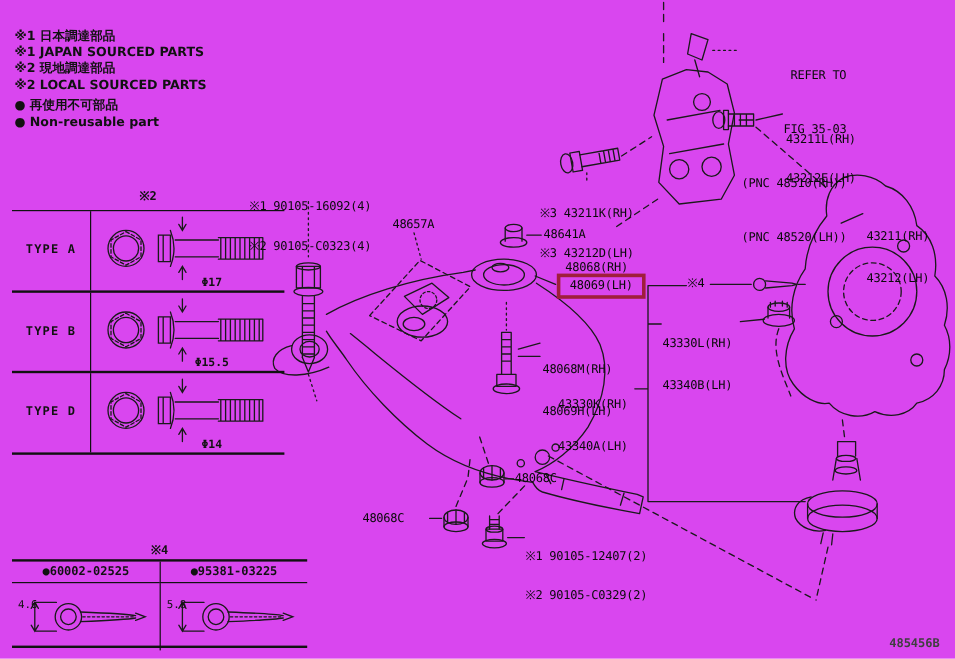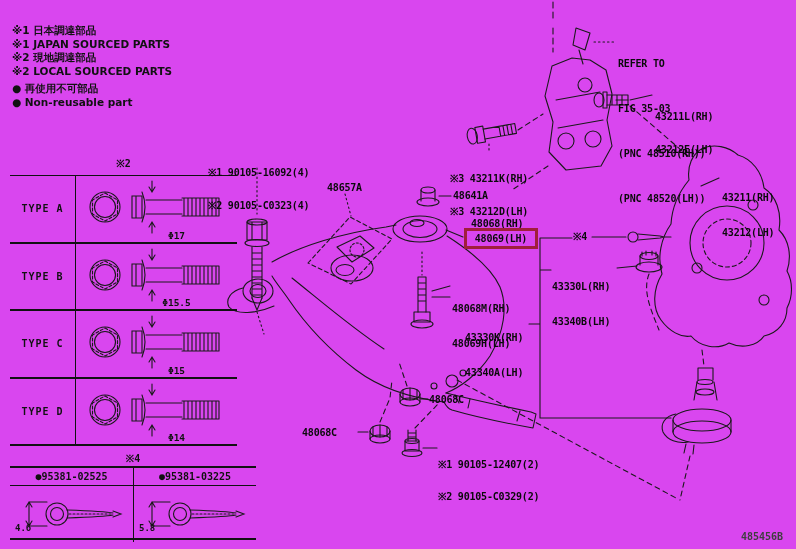--- a/index.html
+++ b/index.html
@@ -2,41 +2,41 @@
 <html style="--hl: #A01E3C;"><head>
 <meta charset="utf-8">
 <style>
   :root { --hl:#A01E3C; --ink:#1a1a1a; }
   html,body{margin:0;padding:0;background:#fff;}
   .stage{position:relative;width:796px;height:549px;background:#d946ef;overflow:hidden;
          font-family:"DejaVu Sans Mono","Liberation Mono",monospace;color:#111;}
   .art{position:absolute;left:0;top:0;}
   .art path,.art circle,.art ellipse,.art rect{fill:none;stroke:var(--ink);stroke-width:1.1;
         stroke-linecap:round;stroke-linejoin:round;}
-  .callout{position:absolute;font-weight:bold;font-size:10px;line-height:11px;
-           white-space:pre;color:#0a0a0a;letter-spacing:-0.2px;}
+  .callout{position:absolute;font-weight:normal;font-size:10px;line-height:11px;
+           white-space:pre;color:#0a0a0a;letter-spacing:-0.2px;text-align:right;}
   .legend{position:absolute;left:12px;top:24px;font-size:10.5px;font-weight:bold;
           line-height:13.5px;font-family:"DejaVu Sans","Liberation Sans",sans-serif;}
   .legend .gap{margin-top:4px;}
   .tbl-header{position:absolute;text-align:center;font-size:10px;font-weight:bold;}
   .ttable{position:absolute;left:10px;top:175px;width:227px;height:270px;box-sizing:border-box;
           border-top:1.5px solid #111;}
   .trow{height:67.5px;box-sizing:border-box;border-bottom:2.5px solid #111;display:flex;}
   .tlabel{width:66px;box-sizing:border-box;border-right:1.5px solid #111;display:flex;
           align-items:center;justify-content:center;font-size:10px;font-weight:bold;letter-spacing:1px;}
   .tillus{flex:1;position:relative;display:flex;align-items:flex-start;justify-content:center;padding-top:3px;}
   .dia{position:absolute;bottom:1px;left:40px;right:0;text-align:center;font-size:9.5px;font-weight:bold;}
   .ptable{position:absolute;left:10px;top:466px;width:246px;height:74px;box-sizing:border-box;
           border-top:2px solid #111;border-bottom:2.5px solid #111;display:flex;flex-wrap:wrap;}
   .pcell-h{width:50%;height:18px;box-sizing:border-box;border-bottom:1.5px solid #111;
            display:flex;align-items:center;justify-content:center;font-size:10px;font-weight:bold;}
   .pcell-b{width:50%;height:56px;box-sizing:border-box;position:relative;
            display:flex;align-items:center;justify-content:center;}
   .bl{border-left:1.5px solid #111;}
-  .pdim{position:absolute;left:5px;top:37px;font-size:9px;font-weight:bold;}
+  .pdim{position:absolute;left:5px;top:14px;font-size:9px;font-weight:normal;}
   .hl-box{position:absolute;left:464px;top:228px;width:68px;height:15px;border:3px solid var(--hl);
           display:flex;align-items:center;justify-content:center;}
   .hl-box .callout{position:static;}
   .footer-code{position:absolute;left:741px;top:531px;font-size:10px;font-weight:bold;color:#3f3f3f;}
 </style>
 </head>
 <body>
 
 <div class="stage">
 
@@ -225,42 +225,33 @@
     <div class="trow">
       <div class="tlabel">TYPE B</div>
       <div class="tillus">
         <svg width="150" height="56">
             <use href="#bolt-sym"></use>
           </svg>
         <div class="dia">Φ15.5</div>
       </div>
     </div>
     <div class="trow">
-      <div class="tlabel">TYPE C</div>
-      <div class="tillus">
-        <svg width="150" height="56">
-            <use href="#bolt-sym"></use>
-          </svg>
-        <div class="dia">Φ15</div>
-      </div>
-    </div>
-    <div class="trow">
       <div class="tlabel">TYPE D</div>
       <div class="tillus">
         <svg width="150" height="56">
             <use href="#bolt-sym"></use>
           </svg>
         <div class="dia">Φ14</div>
       </div>
     </div>
   </div>
 
   <div class="tbl-header" style="left:10px;top:451px;width:246px;">※4</div>
   <div class="ptable">
-    <div class="pcell-h">●95381-02525</div>
+    <div class="pcell-h">●60002-02525</div>
     <div class="pcell-h bl">●95381-03225</div>
     <div class="pcell-b">
       <svg width="118" height="50">
           <use href="#pin-sym"></use>
         </svg>
       <div class="pdim">4.6</div>
     </div>
     <div class="pcell-b bl">
       <svg width="118" height="50">
           <use href="#pin-sym"></use>

